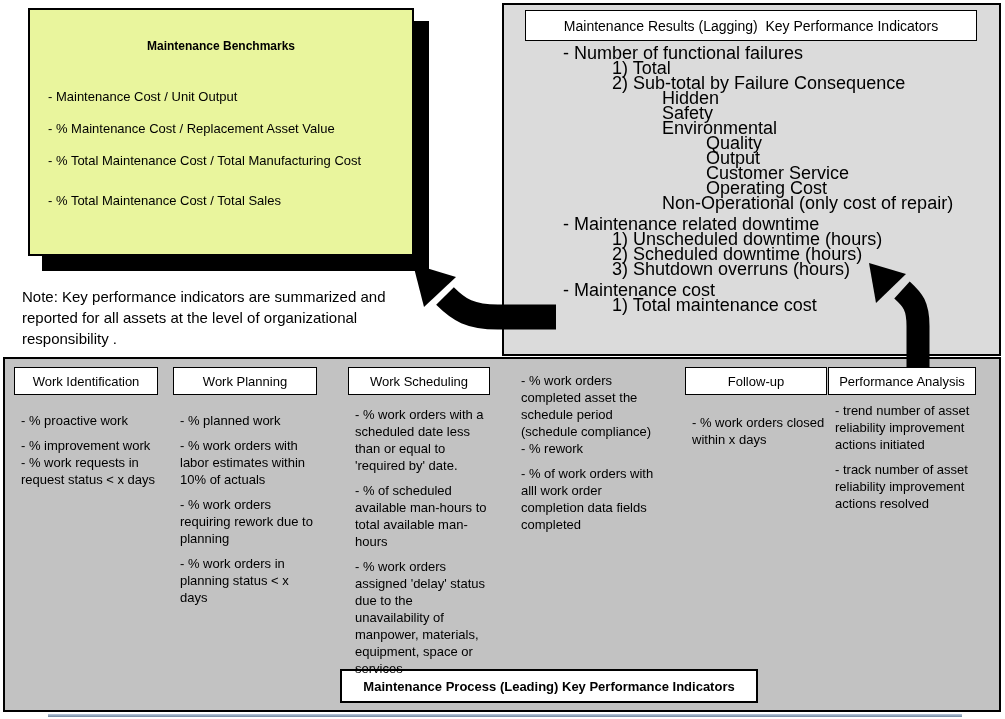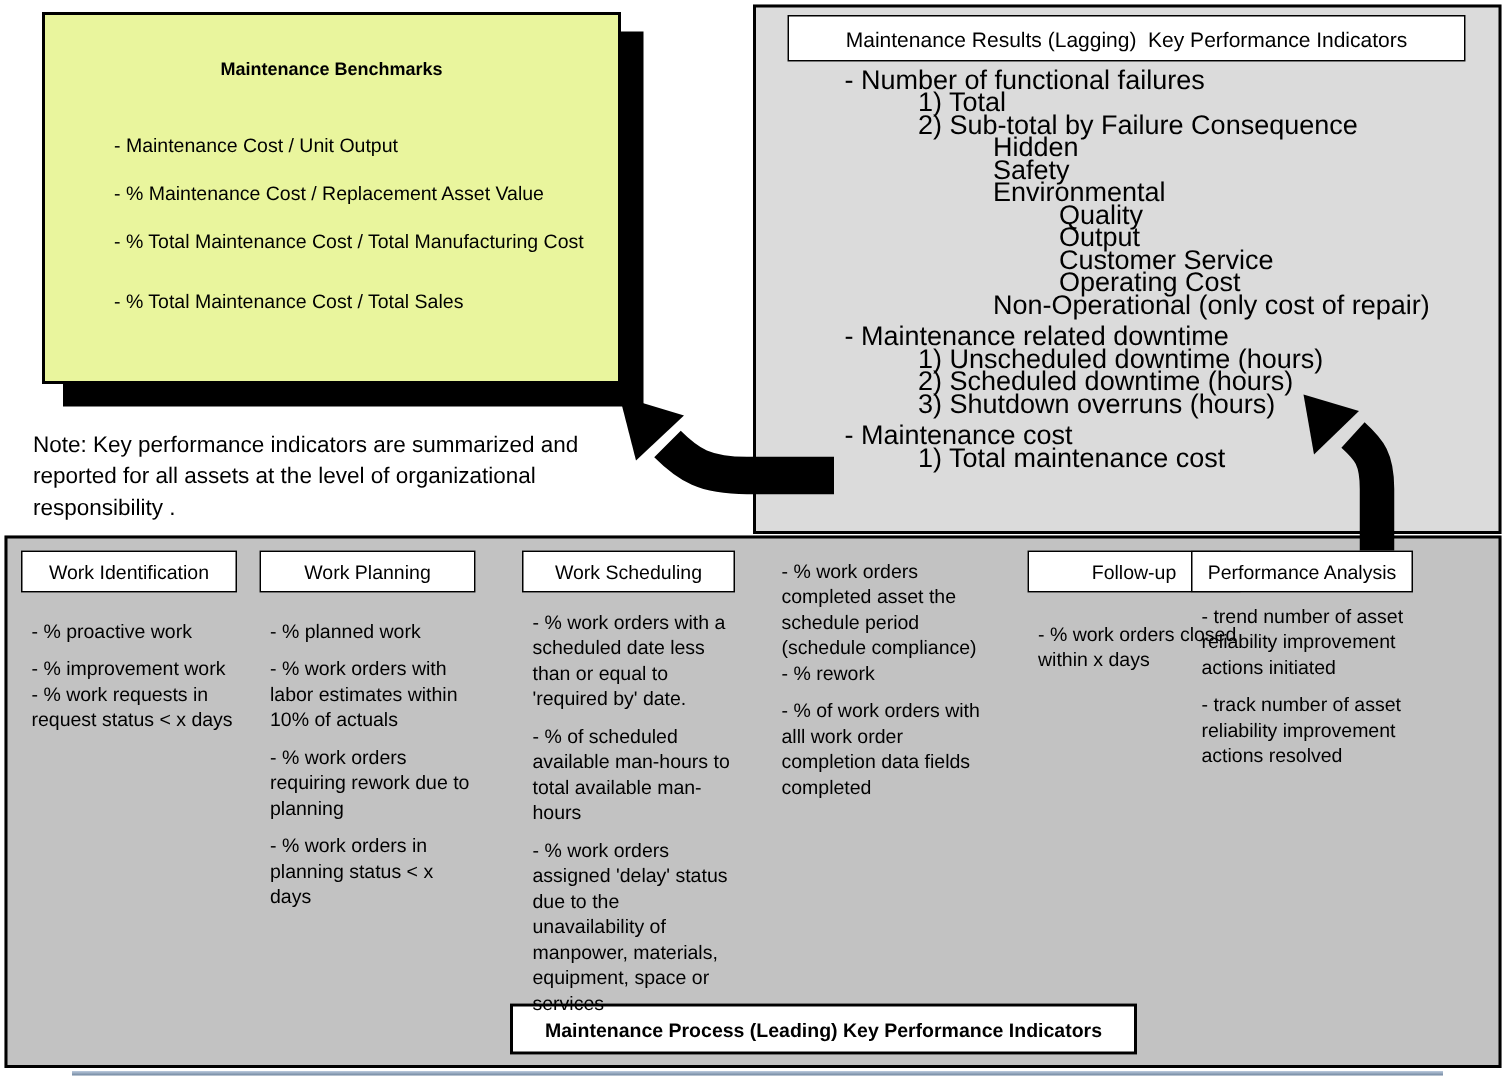--- a/index.html
+++ b/index.html
@@ -4,21 +4,21 @@
 <style>
   html,body{margin:0;padding:0;background:#ffffff;}
   body{font-family:"Liberation Sans","DejaVu Sans",sans-serif;color:#000;}
   .stage{position:relative;width:1005px;height:719px;background:#fff;overflow:hidden;}
 
   
   .bench-shadow{position:absolute;left:42px;top:21px;width:387px;height:250px;background:#000;}
   .bench-box{position:absolute;left:28px;top:8px;width:386px;height:248px;background:#e9f59d;
              border:2px solid #000;box-sizing:border-box;}
   .bench-title{margin-top:28px;text-align:center;font-weight:bold;font-size:12px;line-height:16px;}
-  .bench-items{margin-top:36px;padding-left:46px;padding-right:6px;}
+  .bench-items{margin-top:36px;padding-left:18px;padding-right:6px;}
   .bench-items p{margin:0 0 18px 0;font-size:13px;line-height:14px;}
   .bench-items p:nth-child(3){margin-bottom:26px;}
 
   
   .note{position:absolute;left:22px;top:286px;width:404px;font-size:15px;line-height:21px;}
 
   
   .lagging-box{position:absolute;left:502px;top:3px;width:499px;height:353px;background:#dbdbdb;
                border:2px solid #000;box-sizing:border-box;}
   .lagging-title{position:absolute;left:21px;top:5px;width:452px;height:31px;background:#fff;
@@ -38,21 +38,21 @@
   .col{position:absolute;top:8px;}
   .col .hdr{height:28px;background:#fff;border:1.5px solid #000;box-sizing:border-box;
             display:flex;align-items:center;justify-content:center;font-size:13px;}
   .col .items{padding-left:7px;padding-right:1px;}
   .col .items p{margin:0 0 8px 0;font-size:13px;line-height:17px;}
   .c1{left:9px;width:144px;}   .c1 .items{margin-top:17px;}
   .c2{left:168px;width:144px;} .c2 .items{margin-top:17px;}
   .c3{left:343px;width:142px;} .c3 .items{margin-top:11px;}
   .c4{left:509px;width:144px;} .c4 .items{margin-top:5px;}
   .c5{left:680px;width:142px;} .c5 .items{margin-top:19px;}
-  .c6{left:789px;width:148px;} .c6 .items{margin-top:7px;}
+  .c6{left:823px;width:148px;} .c6 .items{margin-top:7px;}
   .c1 .items p:nth-child(2){margin-bottom:0;}
   .c4 .items p:nth-child(1){margin-bottom:0;}
   .process-title{position:absolute;left:335px;top:310px;width:418px;height:34px;background:#fff;
                  border:2px solid #000;box-sizing:border-box;display:flex;align-items:center;
                  justify-content:center;font-weight:bold;font-size:13px;}
 
   
   .arrows{position:absolute;left:0;top:0;width:1005px;height:719px;pointer-events:none;}
 
   

